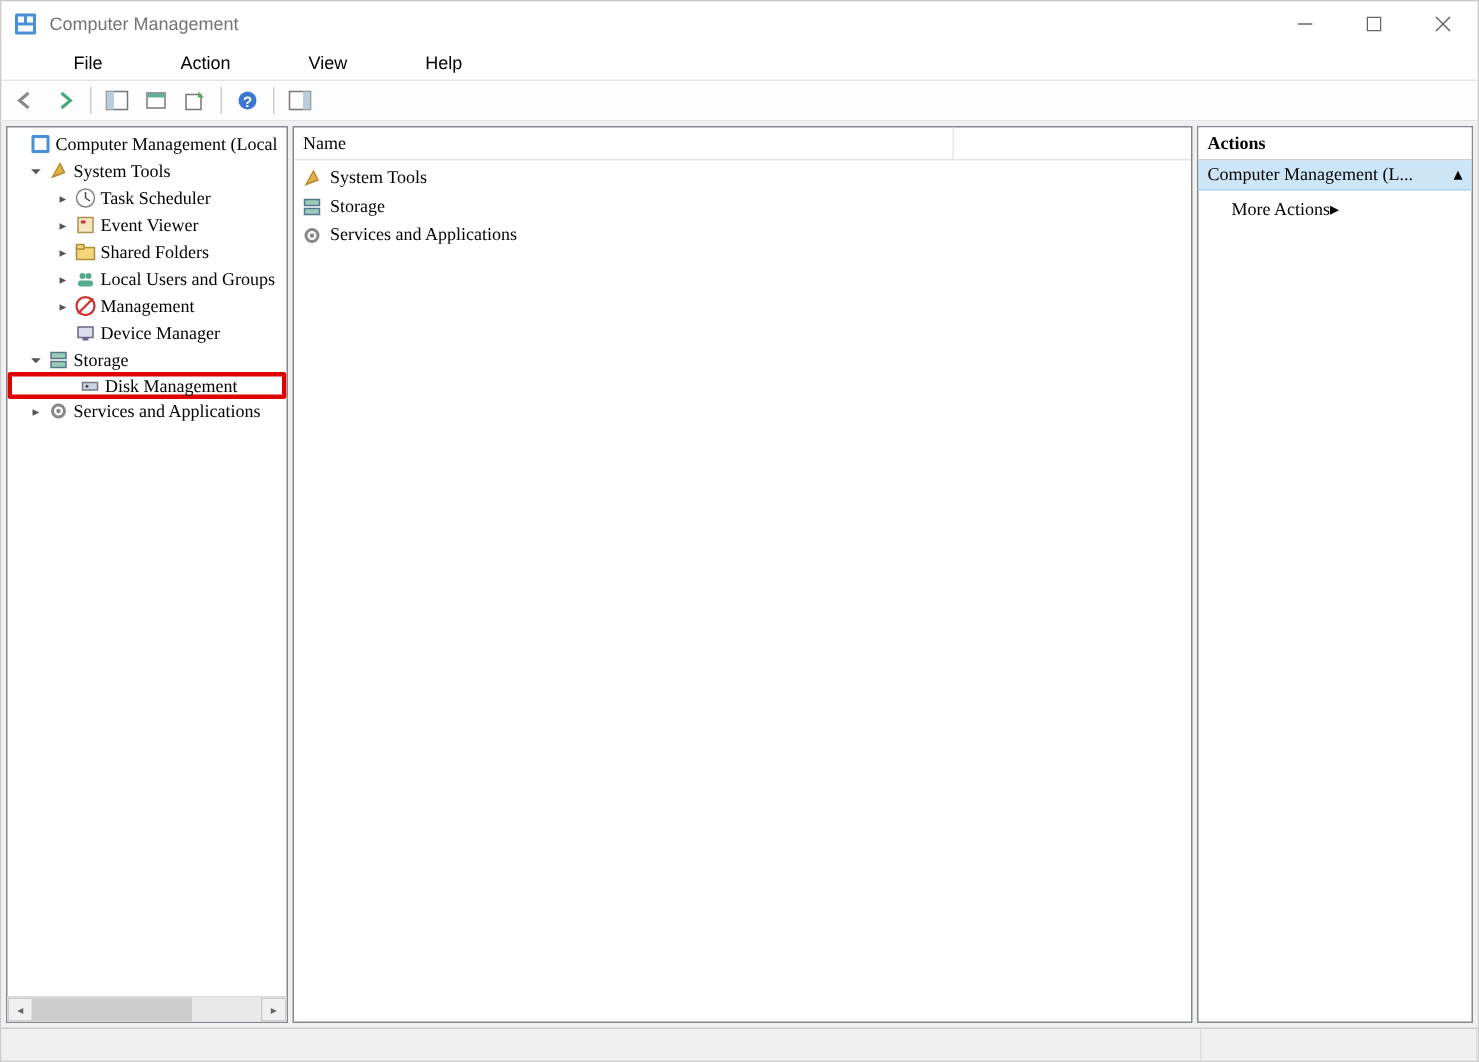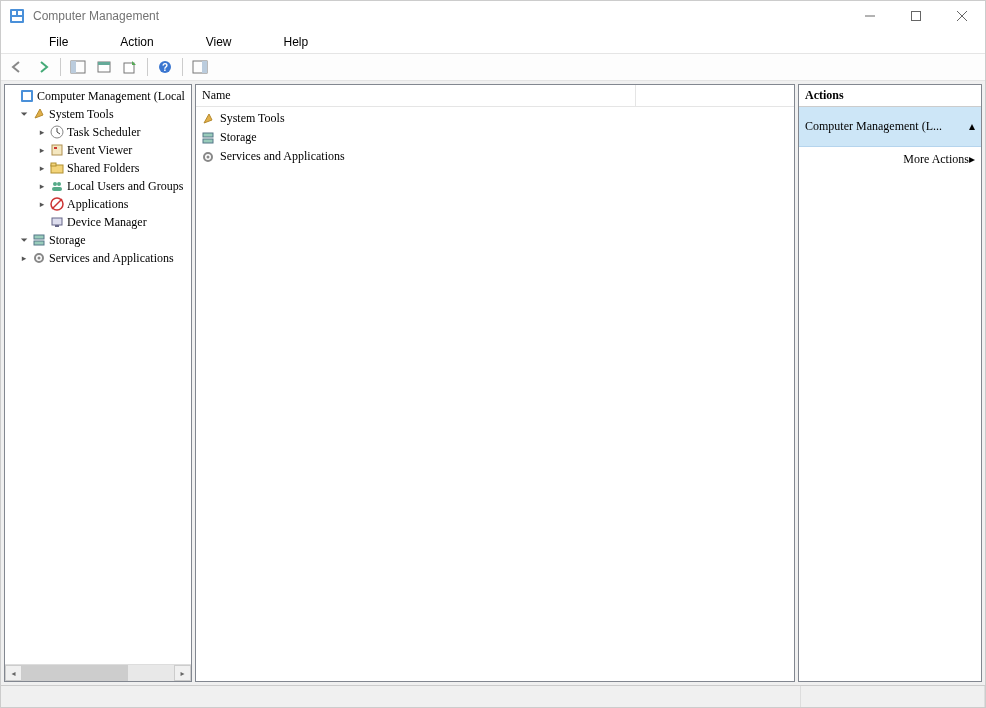--- a/index.html
+++ b/index.html
@@ -151,31 +151,31 @@
 .actions-title {
   height: 22px;
   background: #fff;
   border-bottom: 1px solid #ccc;
   padding: 0 6px;
   display:flex; align-items:center;
   font-weight: bold;
   font-size: 12px;
 }
 .actions-group {
-  height: 40px;
+  height: 20px;
   background: #cde6f7;
   display:flex; align-items:center; justify-content:space-between;
   padding: 0 6px;
   font-size:12px;
   border-bottom:1px solid #b5d4ed;
   cursor:pointer;
 }
 .actions-item {
   height: 24px;
-  display:flex; align-items:center; justify-content:flex-end;
+  display:flex; align-items:center; justify-content:flex-start;
   padding: 0 6px 0 22px;
   cursor:pointer;
   font-size:12px;
 }
 
 
 .statusbar {
   height: 22px;
   border-top: 1px solid #ccc;
   background: #f0f0f0;
@@ -341,21 +341,21 @@
         <span>Local Users and Groups</span>
       </div>
       <div class="tree-row" style="padding-left:30px">
         <span class="expander">▸</span>
         <span class="node-icon">
             <svg width="14" height="14">
               <circle cx="7" cy="7" r="6" fill="#fff" stroke="#c33" stroke-width="1.5"></circle>
               <line x1="2" y1="12" x2="12" y2="2" stroke="#c33" stroke-width="1.5"></line>
             </svg>
           </span>
-        <span>Applications</span>
+        <span>Management</span>
       </div>
       <div class="tree-row" style="padding-left:30px">
         <span class="expander empty"></span>
         <span class="node-icon">
             <svg width="14" height="14">
               <rect x="2" y="3" width="10" height="7" fill="#dde" stroke="#668"></rect>
               <rect x="5" y="10" width="4" height="2" fill="#668"></rect>
             </svg>
           </span>
         <span>Device Manager</span>
@@ -363,20 +363,30 @@
 
       <div class="tree-row" style="padding-left:12px">
         <span class="expander">⏷</span>
         <span class="node-icon">
             <svg width="14" height="14">
               <rect x="2" y="2" width="10" height="4" fill="#9cb" stroke="#578"></rect>
               <rect x="2" y="8" width="10" height="4" fill="#9cb" stroke="#578"></rect>
             </svg>
           </span>
         <span>Storage</span>
+      </div>
+      <div class="tree-row highlight-red" style="padding-left:30px">
+        <span class="expander empty"></span>
+        <span class="node-icon">
+            <svg width="14" height="14">
+              <rect x="2" y="5" width="10" height="5" fill="#ccd6e0" stroke="#778"></rect>
+              <circle cx="5" cy="7.5" r="1" fill="#445"></circle>
+            </svg>
+          </span>
+        <span>Disk Management</span>
       </div>
 
       <div class="tree-row" style="padding-left:12px">
         <span class="expander">▸</span>
         <span class="node-icon">
             <svg width="14" height="14">
               <circle cx="7" cy="7" r="4" fill="none" stroke="#888" stroke-width="2"></circle>
               <circle cx="7" cy="7" r="1.5" fill="#888"></circle>
             </svg>
           </span>

